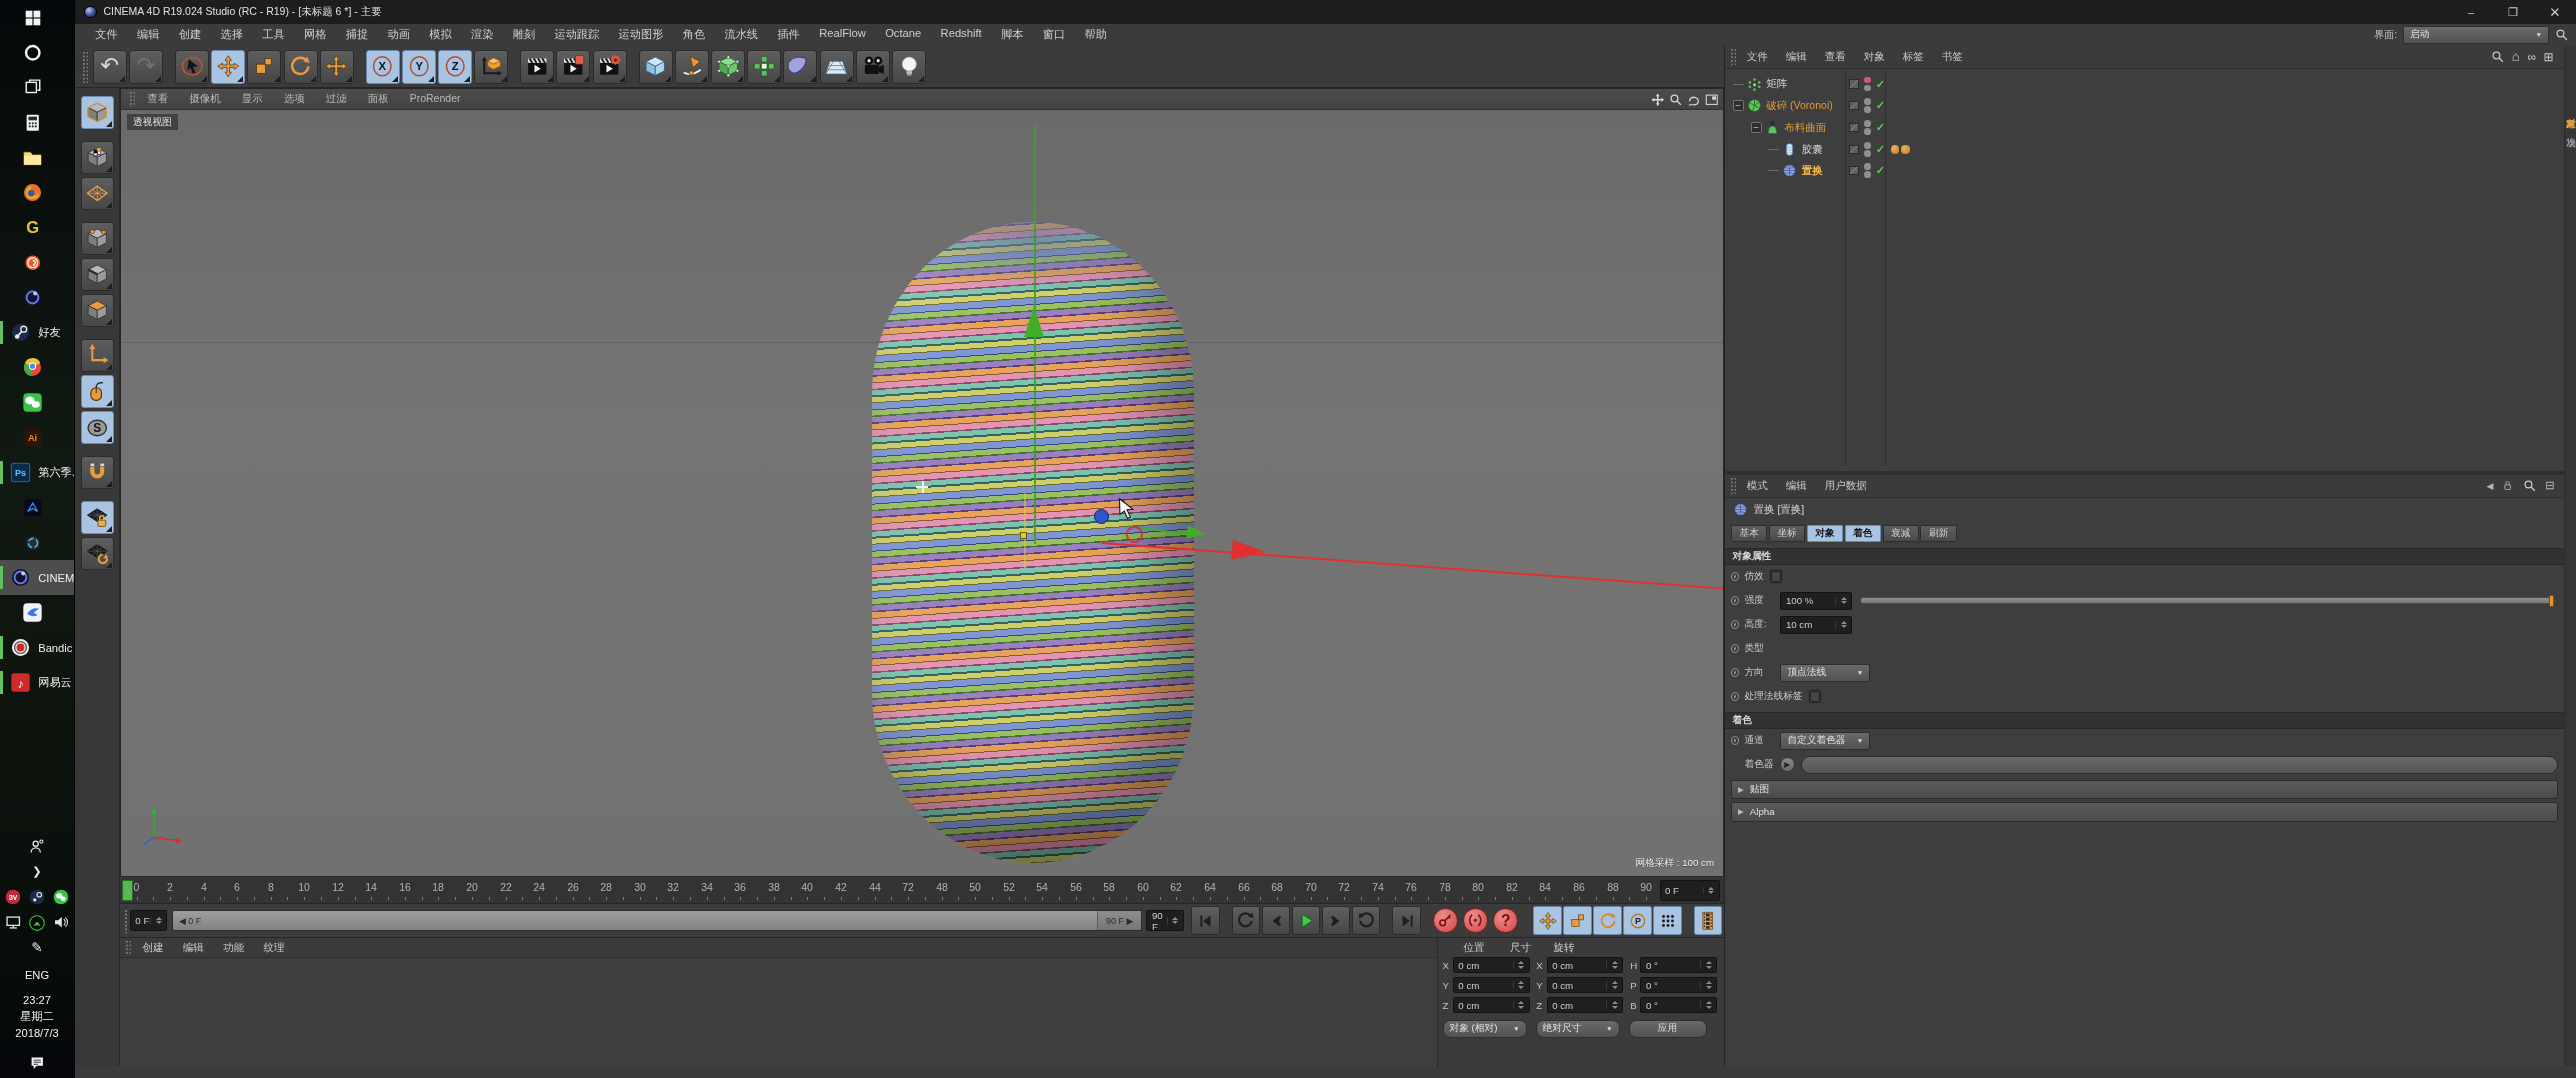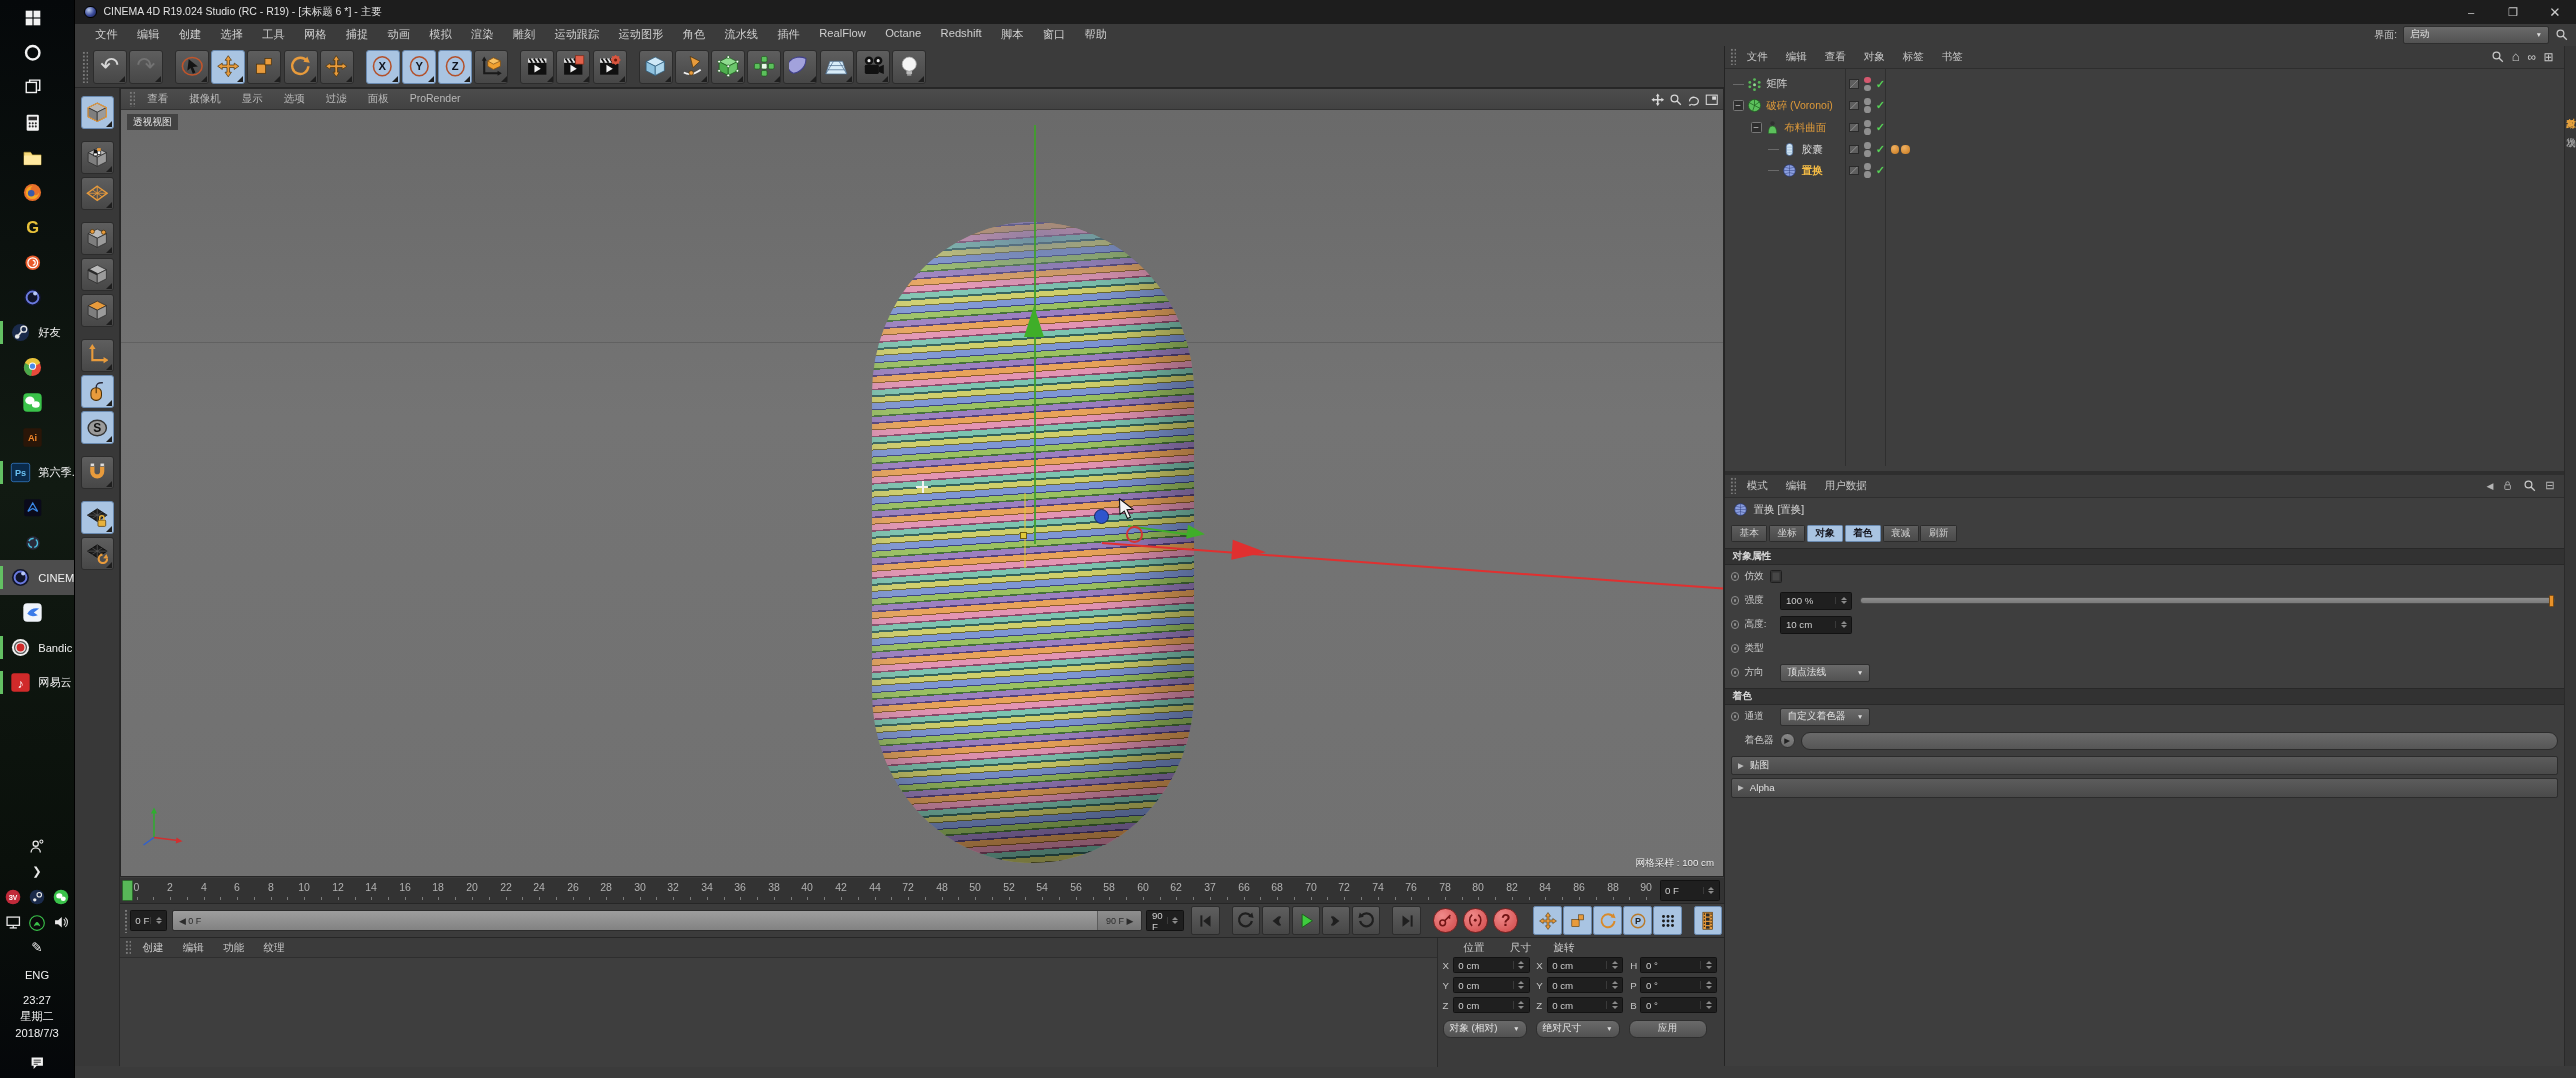--- a/index.html
+++ b/index.html
@@ -1016,21 +1016,21 @@
       <div class="ruler-tick" style="left: 989px;"></div>
       <span class="ruler-num" style="left: 989px;">58</span>
       <div class="ruler-tick" style="left: 1006px;"></div>
       <div class="ruler-tick" style="left: 1023px;"></div>
       <span class="ruler-num" style="left: 1023px;">60</span>
       <div class="ruler-tick" style="left: 1040px;"></div>
       <div class="ruler-tick" style="left: 1056px;"></div>
       <span class="ruler-num" style="left: 1056px;">62</span>
       <div class="ruler-tick" style="left: 1073px;"></div>
       <div class="ruler-tick" style="left: 1090px;"></div>
-      <span class="ruler-num" style="left: 1090px;">37</span>
+      <span class="ruler-num" style="left: 1090px;">64</span>
       <div class="ruler-tick" style="left: 1107px;"></div>
       <div class="ruler-tick" style="left: 1124px;"></div>
       <span class="ruler-num" style="left: 1124px;">66</span>
       <div class="ruler-tick" style="left: 1140px;"></div>
       <div class="ruler-tick" style="left: 1157px;"></div>
       <span class="ruler-num" style="left: 1157px;">68</span>
       <div class="ruler-tick" style="left: 1174px;"></div>
       <div class="ruler-tick" style="left: 1191px;"></div>
       <span class="ruler-num" style="left: 1191px;">70</span>
       <div class="ruler-tick" style="left: 1207px;"></div>
@@ -1532,20 +1532,27 @@
           <div class="prow">
             <span class="pdot">
               <i></i>
             </span>
             <span class="plabel" style="width: 30px;">方向</span>
             <div class="dd pdd">
               <span>顶点法线</span>
               <span class="arr">▼</span>
             </div>
           </div>
+          <div class="prow">
+            <span class="pdot">
+              <i></i>
+            </span>
+            <span class="plabel">处理法线标签</span>
+            <span class="pcheck"></span>
+          </div>
         </div>
       <div class="attr-section">着色</div>
       <div id="attr-rows-shading">
           <div class="prow">
             <span class="pdot">
               <i></i>
             </span>
             <span class="plabel" style="width: 30px;">通道</span>
             <div class="dd pdd">
               <span>自定义着色器</span>

